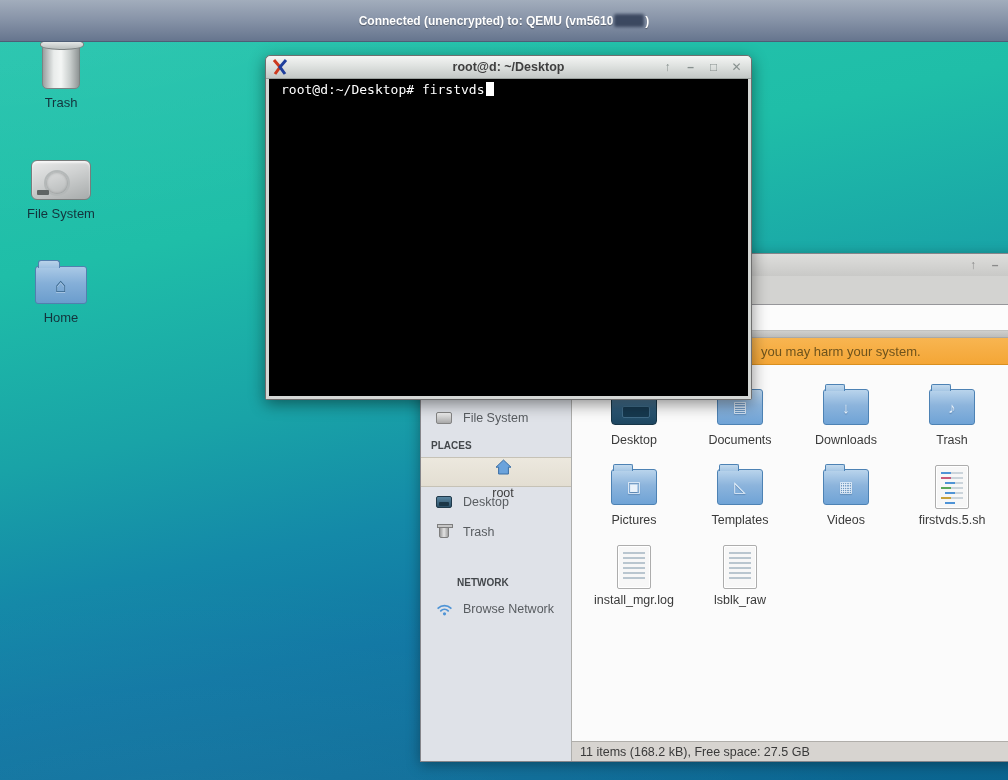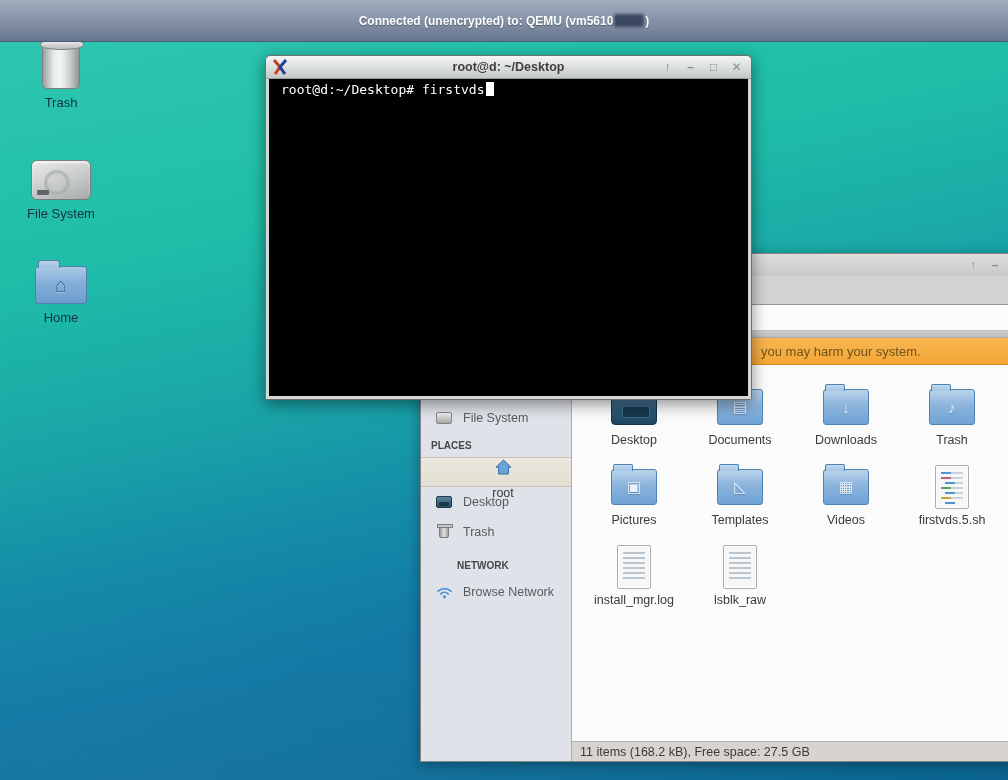--- a/index.html
+++ b/index.html
@@ -68,21 +68,21 @@
   .fm-warning .warn-text { padding-left:340px; font-size:13px; color:#6e531c; white-space:nowrap; }
 
   .fm-body { flex:1; display:flex; min-height:0; }
   .fm-sidebar { width:151px; background:#dfe2e8; border-right:1px solid #aeaeac; padding-top:38px; }
   .side-row { height:30px; display:flex; align-items:center; padding-left:14px; gap:10px;
     font-size:12.5px; color:#585c60; }
   .side-row.selected { background:linear-gradient(#ece8de,#e3ded2); border-top:1px solid #c6c2b6;
     border-bottom:1px solid #c6c2b6; color:#3c3c3c;flex-direction:column; }
   .side-header { height:24px; display:flex; align-items:center; padding-left:10px;
     font-size:10px; font-weight:bold; color:#43474b; }
-  .side-header.net { margin-top:6px;padding-left:36px; }
+  .side-header.net { margin-top:23px;padding-left:36px; }
   .si { flex:0 0 auto; display:inline-flex; align-items:center; justify-content:center; width:18px; height:18px; }
   .si-drive { width:16px; height:12px; border-radius:2px; background:linear-gradient(#f0f0f0,#a8a8a8);
     border:1px solid #848484; }
   .si-desktop { width:16px; height:12px; border-radius:2px; background:linear-gradient(#58849f 0%,#2b4f66 100%);
     border:1px solid #20394a; position:relative; }
   .si-desktop::after { content:""; position:absolute; left:2px; bottom:1px; width:10px; height:4px;
     background:#1b3647; border-radius:1px; }
   .si-trash { width:10px; height:12px; background:linear-gradient(90deg,#9b9b9b,#e3e3e3,#9f9f9f);
     border:1px solid #7e7e7e; border-radius:1px 1px 2px 2px; position:relative; }
   .si-trash::before { content:""; position:absolute; left:-3px; top:-3px; width:14px; height:2px;

